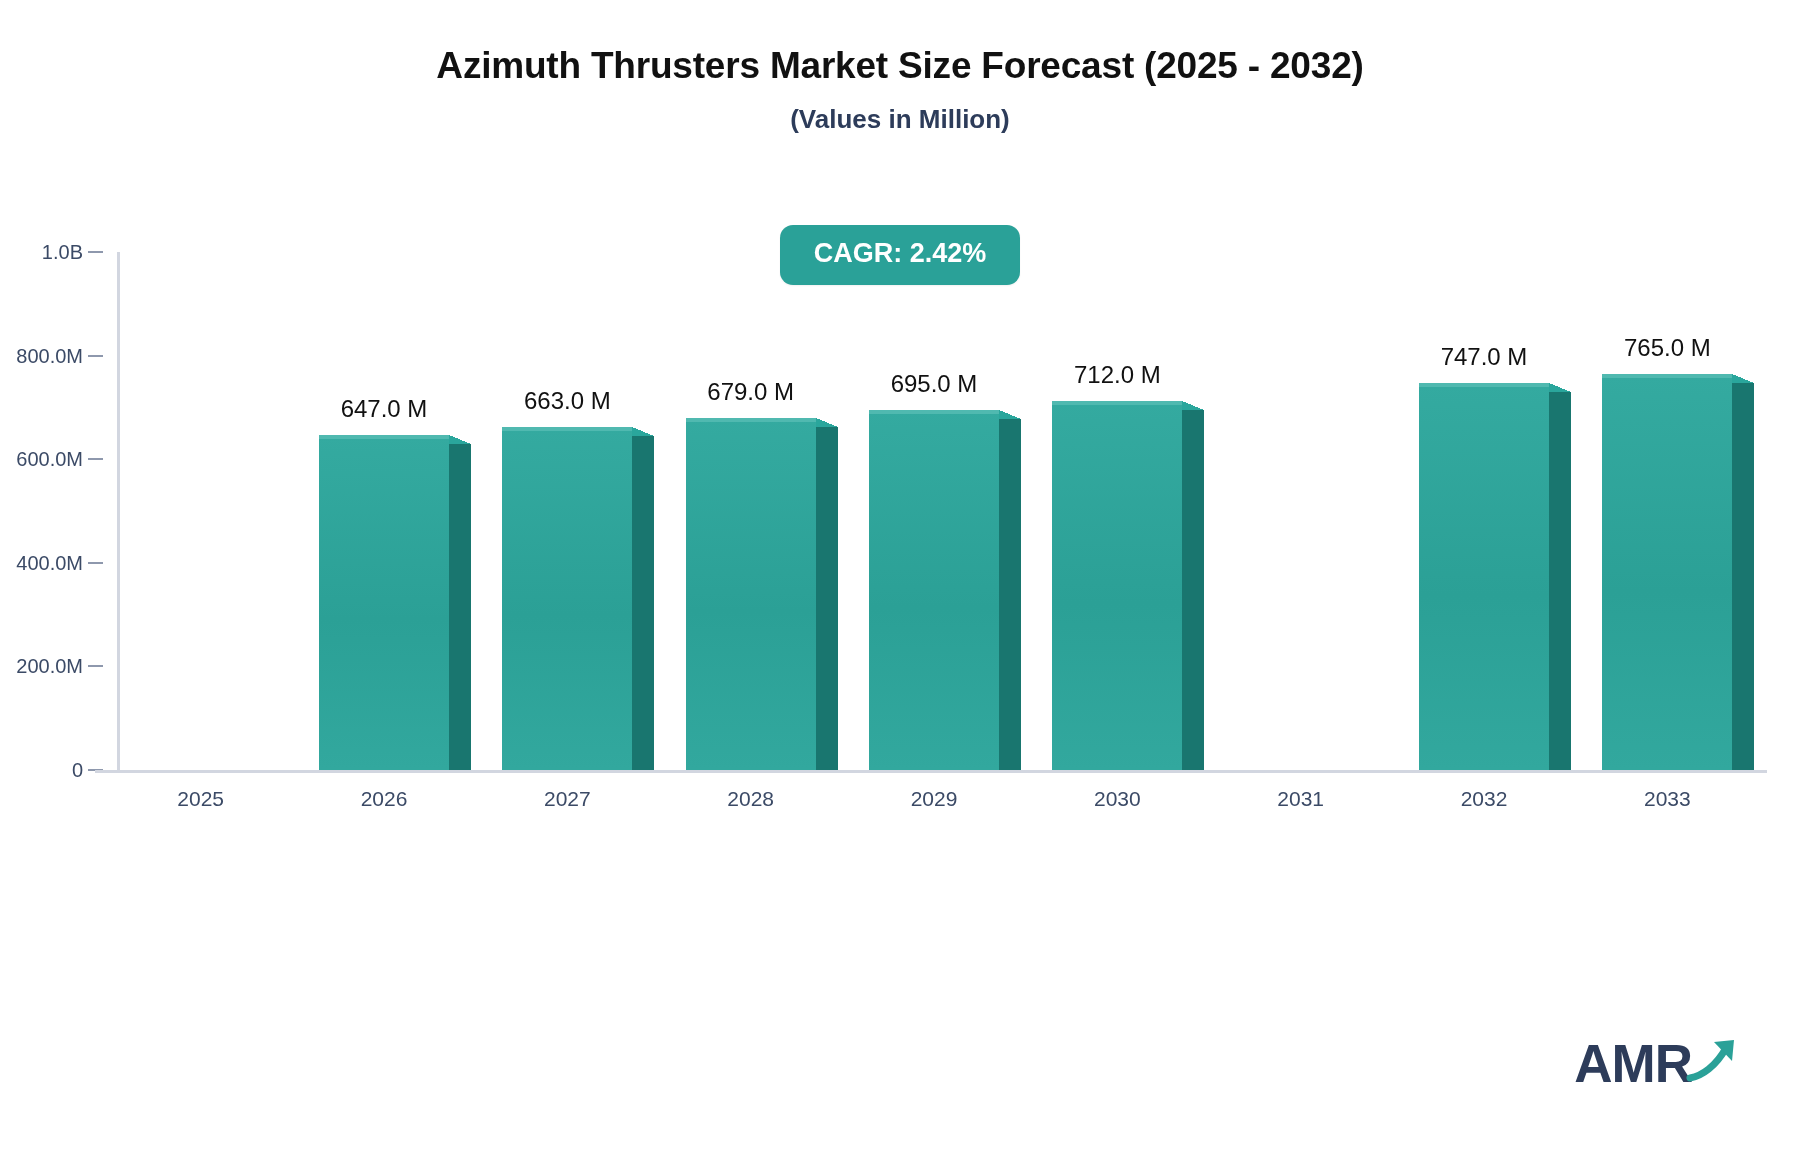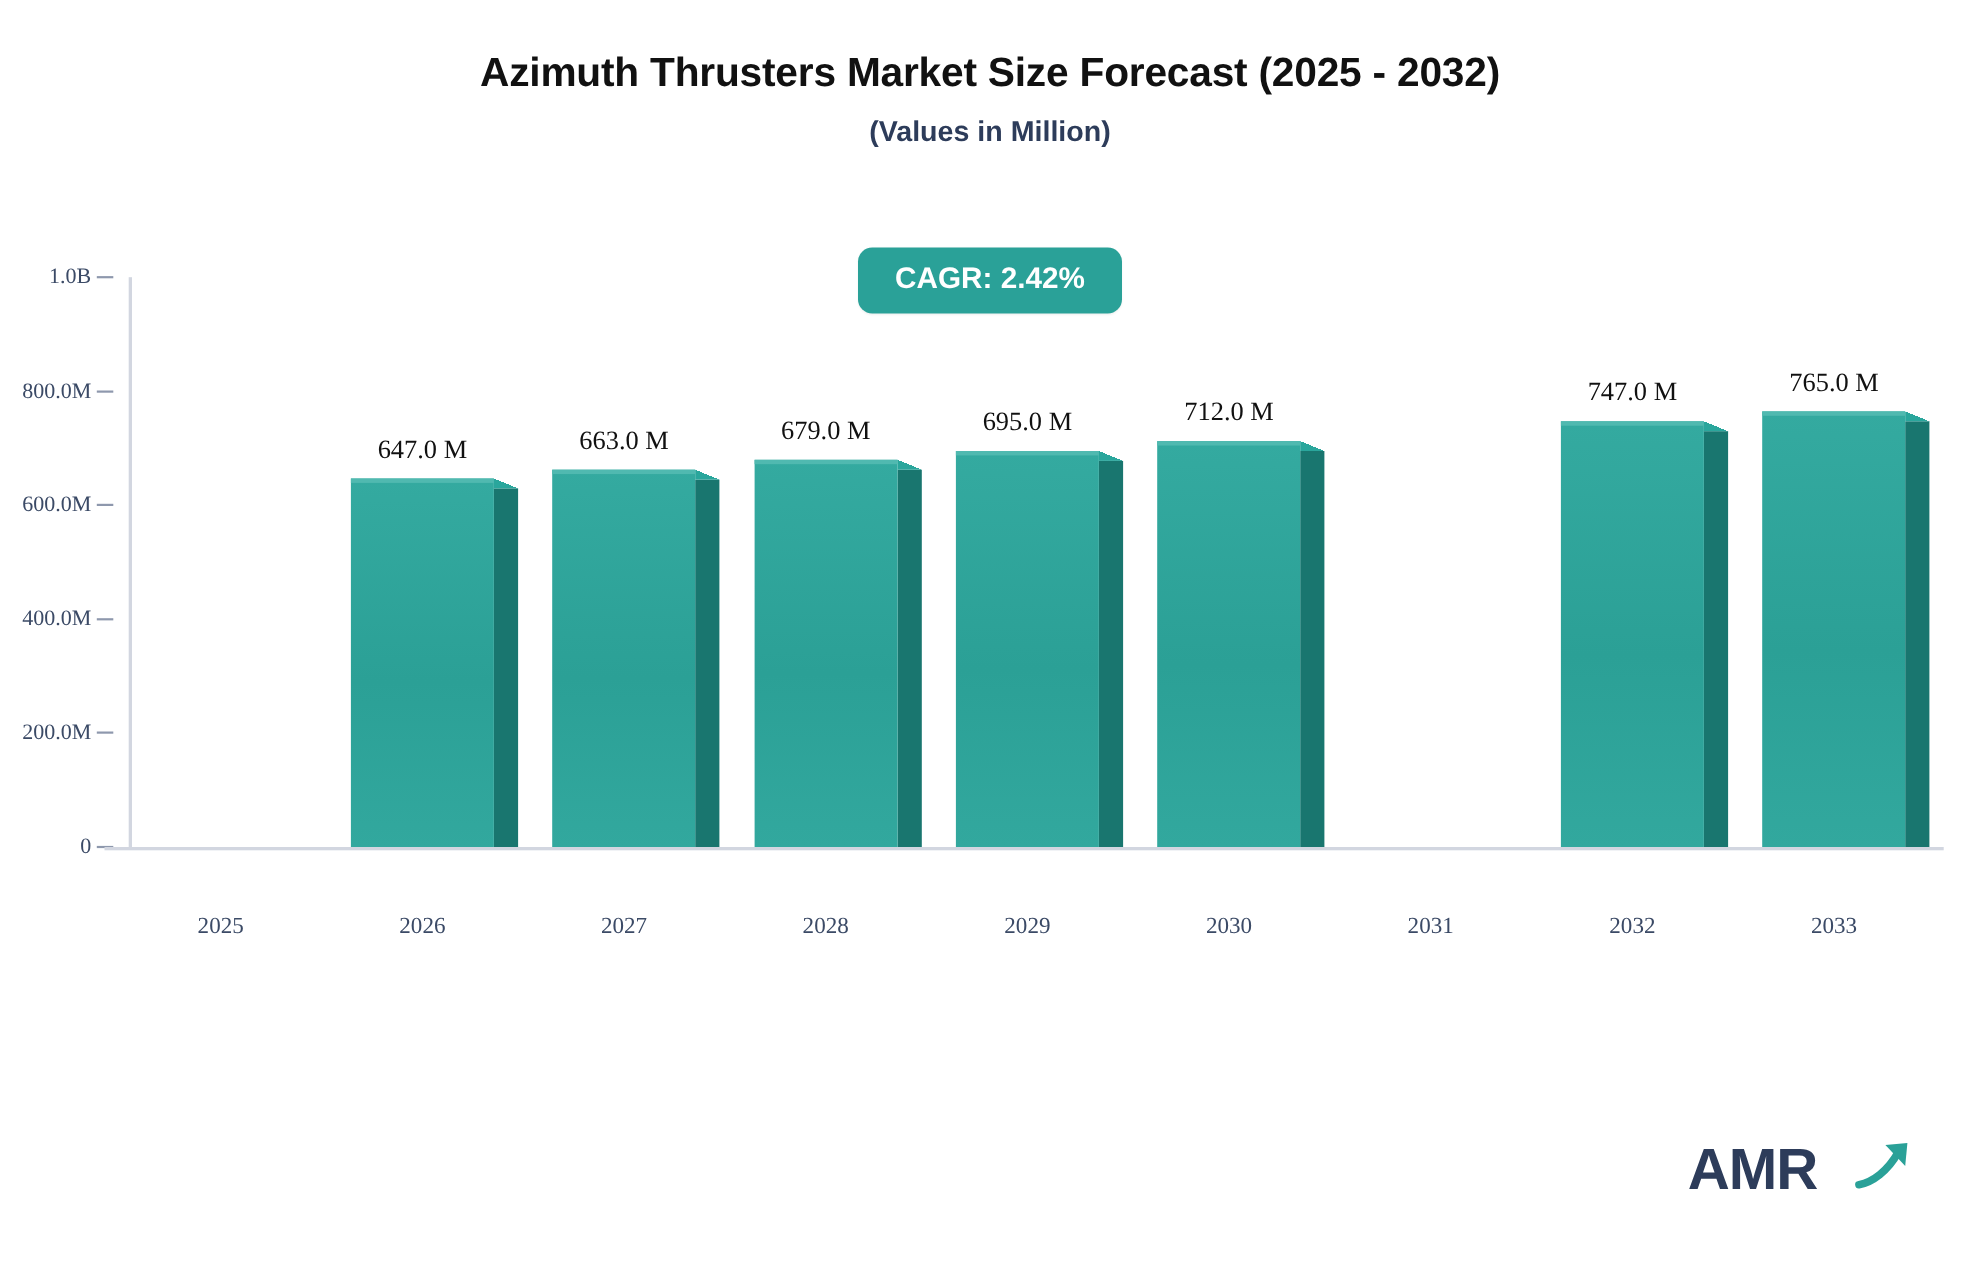--- a/index.html
+++ b/index.html
@@ -59,21 +59,20 @@
     box-shadow: 0 1px 2px rgba(0,0,0,0.06);
   }
 
   
   .plot {
     position: absolute;
     left: 0;
     top: 0;
     width: 1708px;
     height: 1156px;
-    font-family: Liberation Serif, serif;
   }
 
   
   .y-axis-line {
     position: absolute;
     left: 117px;
     top: 252px;
     width: 3px;
     height: 518px;
     background: #d2d6e0;
@@ -178,31 +177,29 @@
     font-size: 24px;
     color: #111111;
     white-space: nowrap;
   }
   .x-label {
     position: absolute;
     top: 787px;
     text-align: center;
     font-size: 21px;
     color: #3b4a66;
-    margin-top: 42px;
   }
 
   
   .logo {
     position: absolute;
     right: 56px;
     bottom: 66px;
     display: flex;
     align-items: flex-end;
-    gap: 40px;
   }
   .logo-text {
     font-size: 53px;
     font-weight: bold;
     color: #2d3c5a;
     letter-spacing: -1px;
     line-height: 1;
   }
   .logo-arrow {
     margin-left: -6px;

